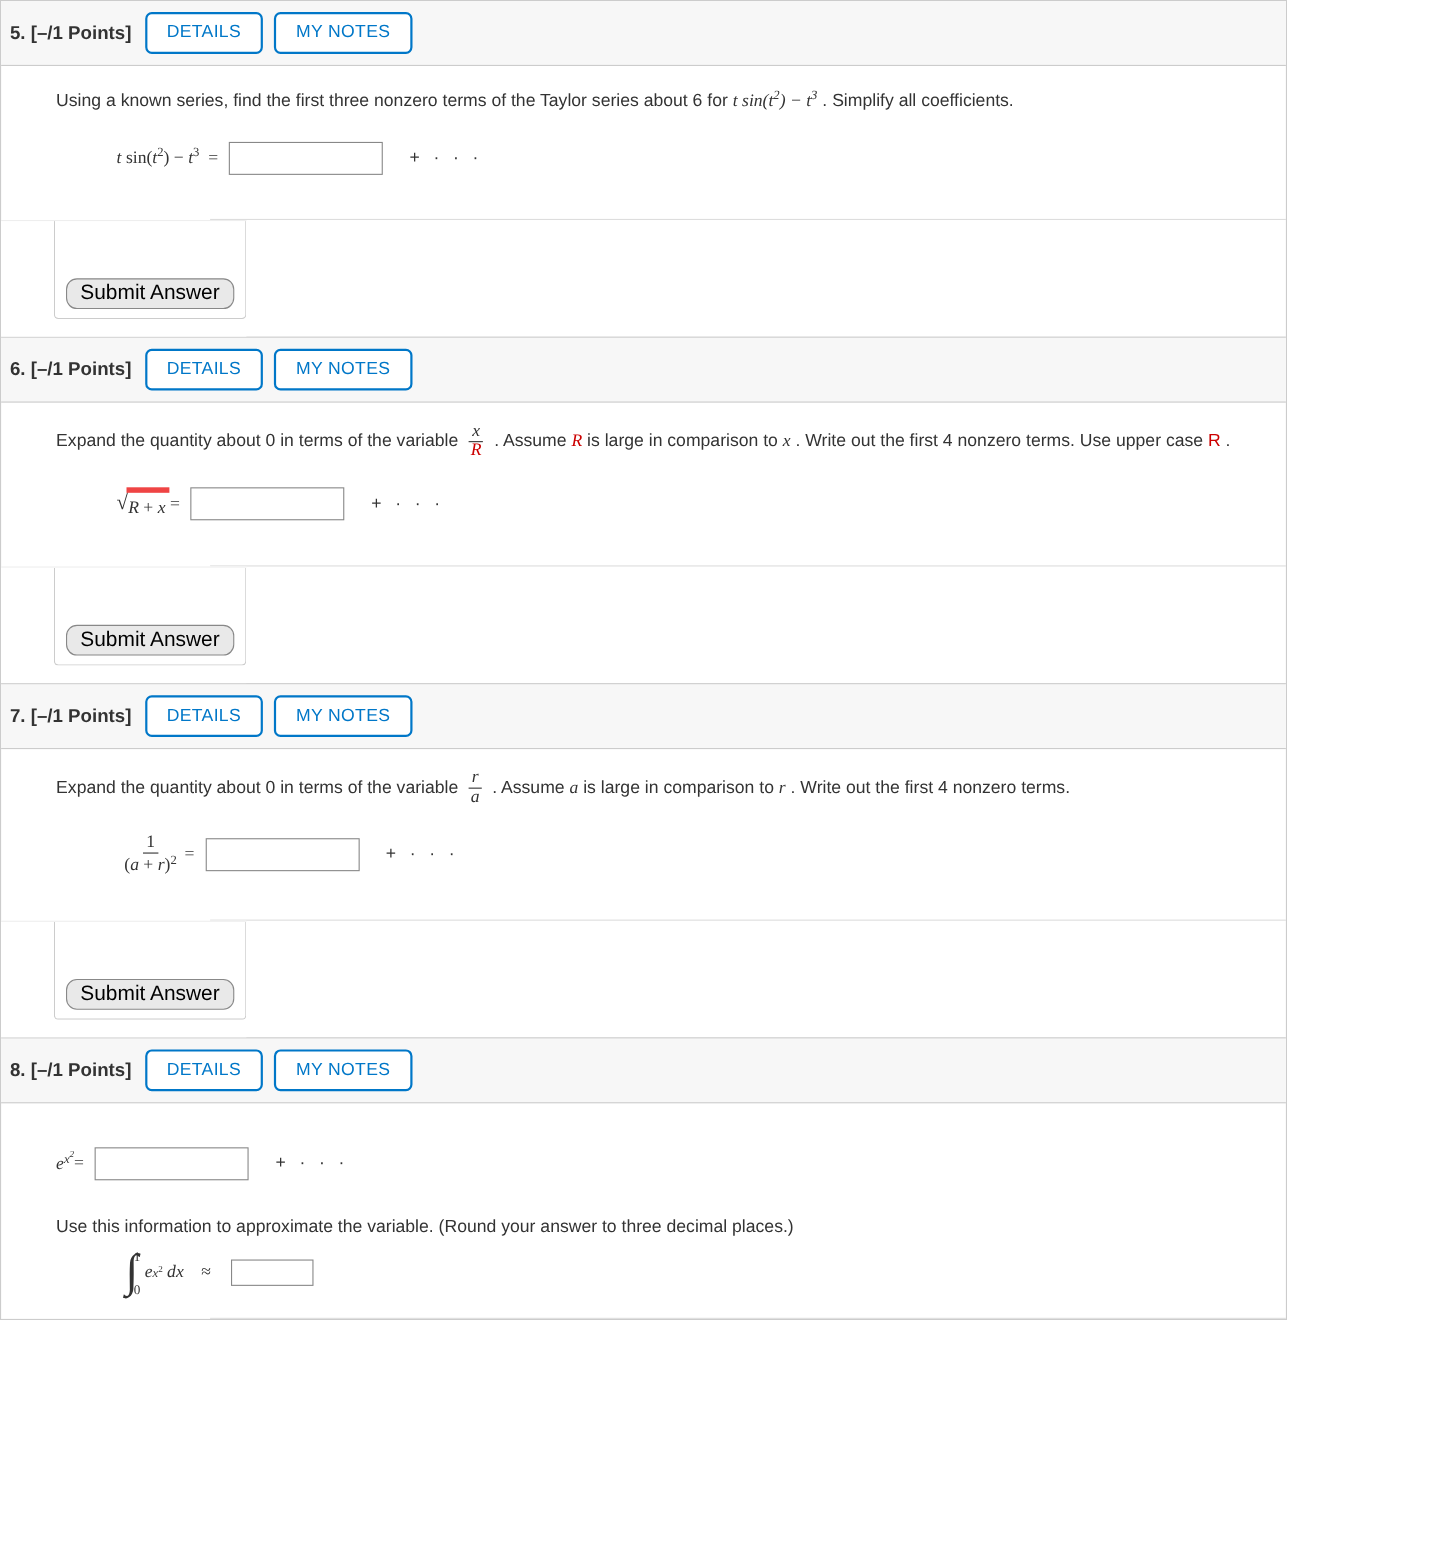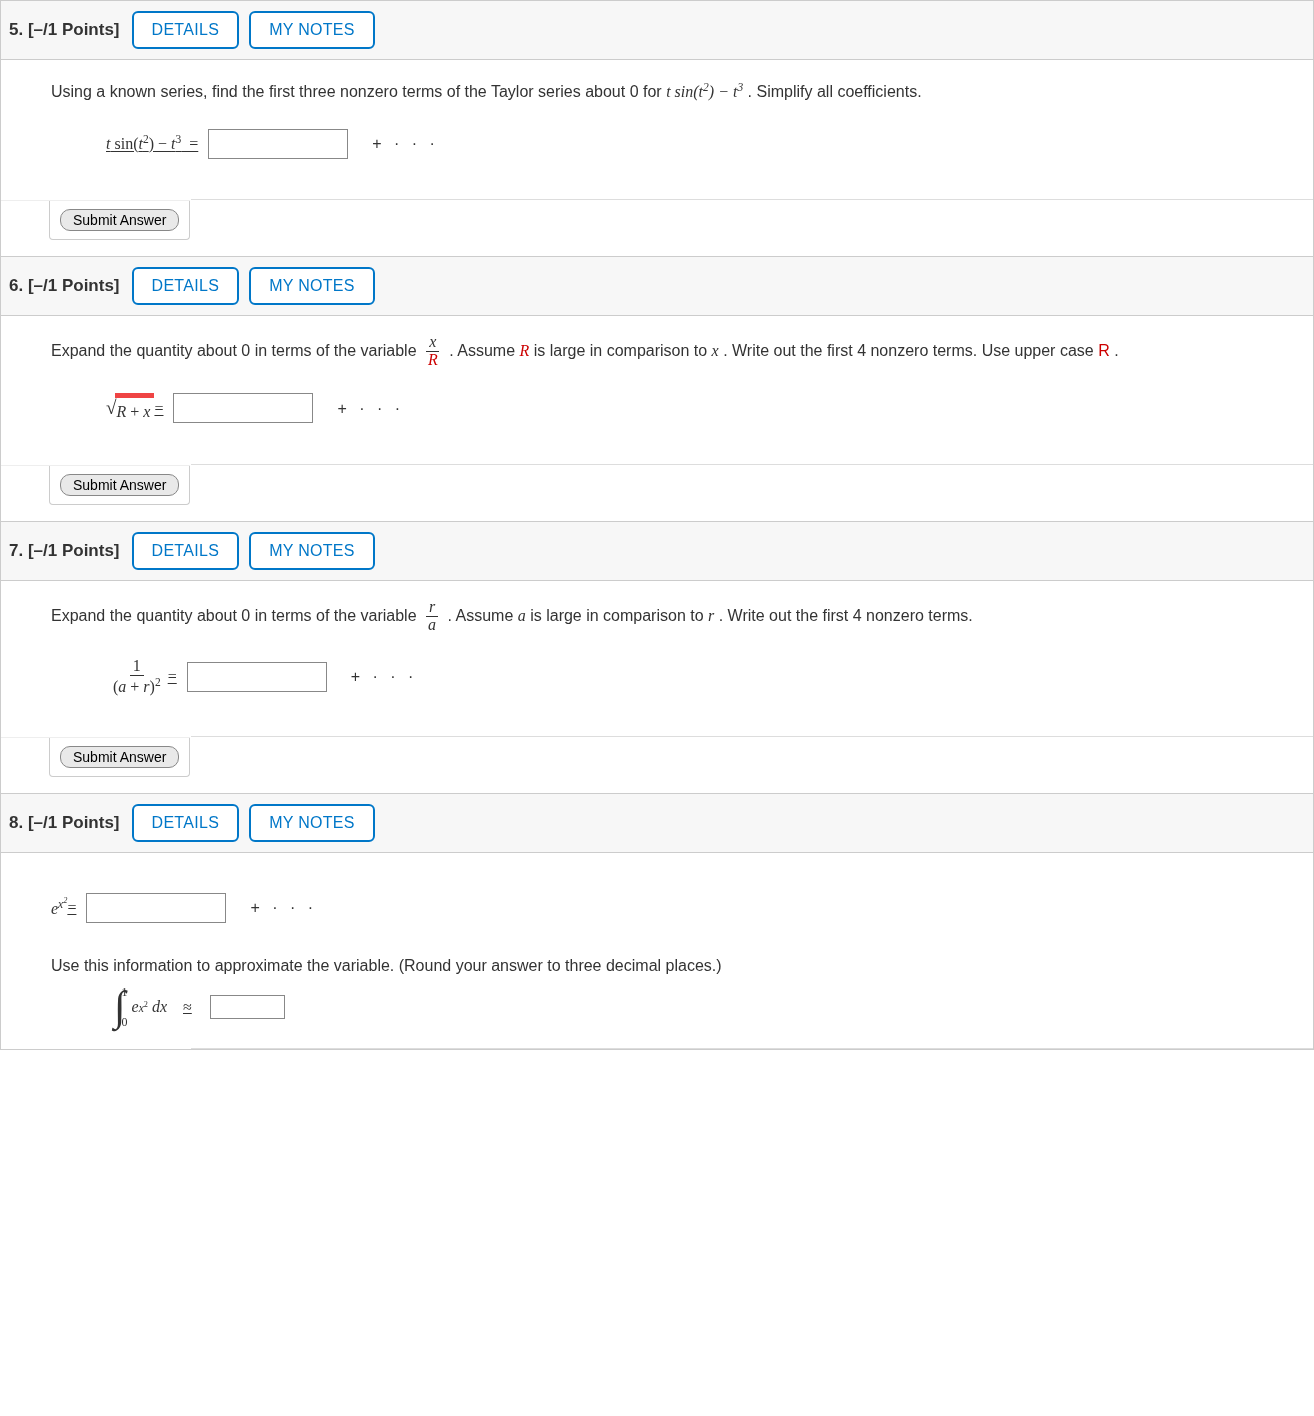--- a/index.html
+++ b/index.html
@@ -5,21 +5,21 @@
   * { box-sizing: border-box; }
   body {
     margin: 0;
     padding: 0;
     font-family: "Helvetica Neue", Arial, sans-serif;
     font-size: 16px;
     color: #333;
     background: #fff;
   }
   .container {
-    width: 1314px;
+    width: 1170px;
     border: 1px solid #ccc;
   }
   .question-header {
     padding: 10px 8px;
     border-bottom: 1px solid #ccc;
     border-top: 1px solid #ccc;
     background: #f7f7f7;
     display: flex;
     align-items: center;
   }
@@ -76,26 +76,27 @@
     border: 1px solid #ccc;
     border-top:none;
     padding: 8px 10px;
     border-radius: 0 0 4px 4px;
     margin-left:-2px;
   }
   .submit-btn {
     border: 1px solid #888;
     border-radius: 10px;
     padding: 2px 12px;
-    font-size: 14px;
+    font-size: 19px;
     background: #e9e9e9;
     cursor: pointer;
+    margin-top: 44px;
   }
   .math-i { font-style: italic; font-family: 'Times New Roman', serif; }
-  .math { font-family: 'Times New Roman', serif; text-decoration: underline; }
+  .math { font-family: 'Times New Roman', serif; }
   .red { color: #cc0000; }
   sup, sub { font-size: 0.72em; }
   .frac {
     display: inline-flex;
     flex-direction: column;
     align-items: center;
     vertical-align: middle;
     font-family: 'Times New Roman', serif;
     line-height: 1.05;
     margin: 0 4px;
@@ -133,21 +134,21 @@
 <div class="container">
 
   
   <div class="question-header">
     <span class="qnum">5.  [–/1 Points]</span>
     <button class="pill-btn">DETAILS</button>
     <button class="pill-btn">MY NOTES</button>
   </div>
   <div class="question-body">
     <div class="prompt">
-      <span>Using a known series, find the first three nonzero terms of the Taylor series about 0 for  </span>
+      <span>Using a known series, find the first three nonzero terms of the Taylor series about 6 for  </span>
       <span class="math-i"><span class="math-i">t</span> sin(<span class="math-i">t</span><sup>2</sup>) − <span class="math-i">t</span><sup>3</sup></span>
       <span> . Simplify all coefficients.</span>
     </div>
     <div class="answer-row">
       <span class="math"><span class="math-i">t</span> sin(<span class="math-i">t</span><sup>2</sup>) − <span class="math-i">t</span><sup>3</sup>&nbsp; =</span>
       <input class="ans-input" style="">
       <span class="plus-dots">+   · · ·</span>
     </div>
   </div>
   <div class="ruler"></div>

